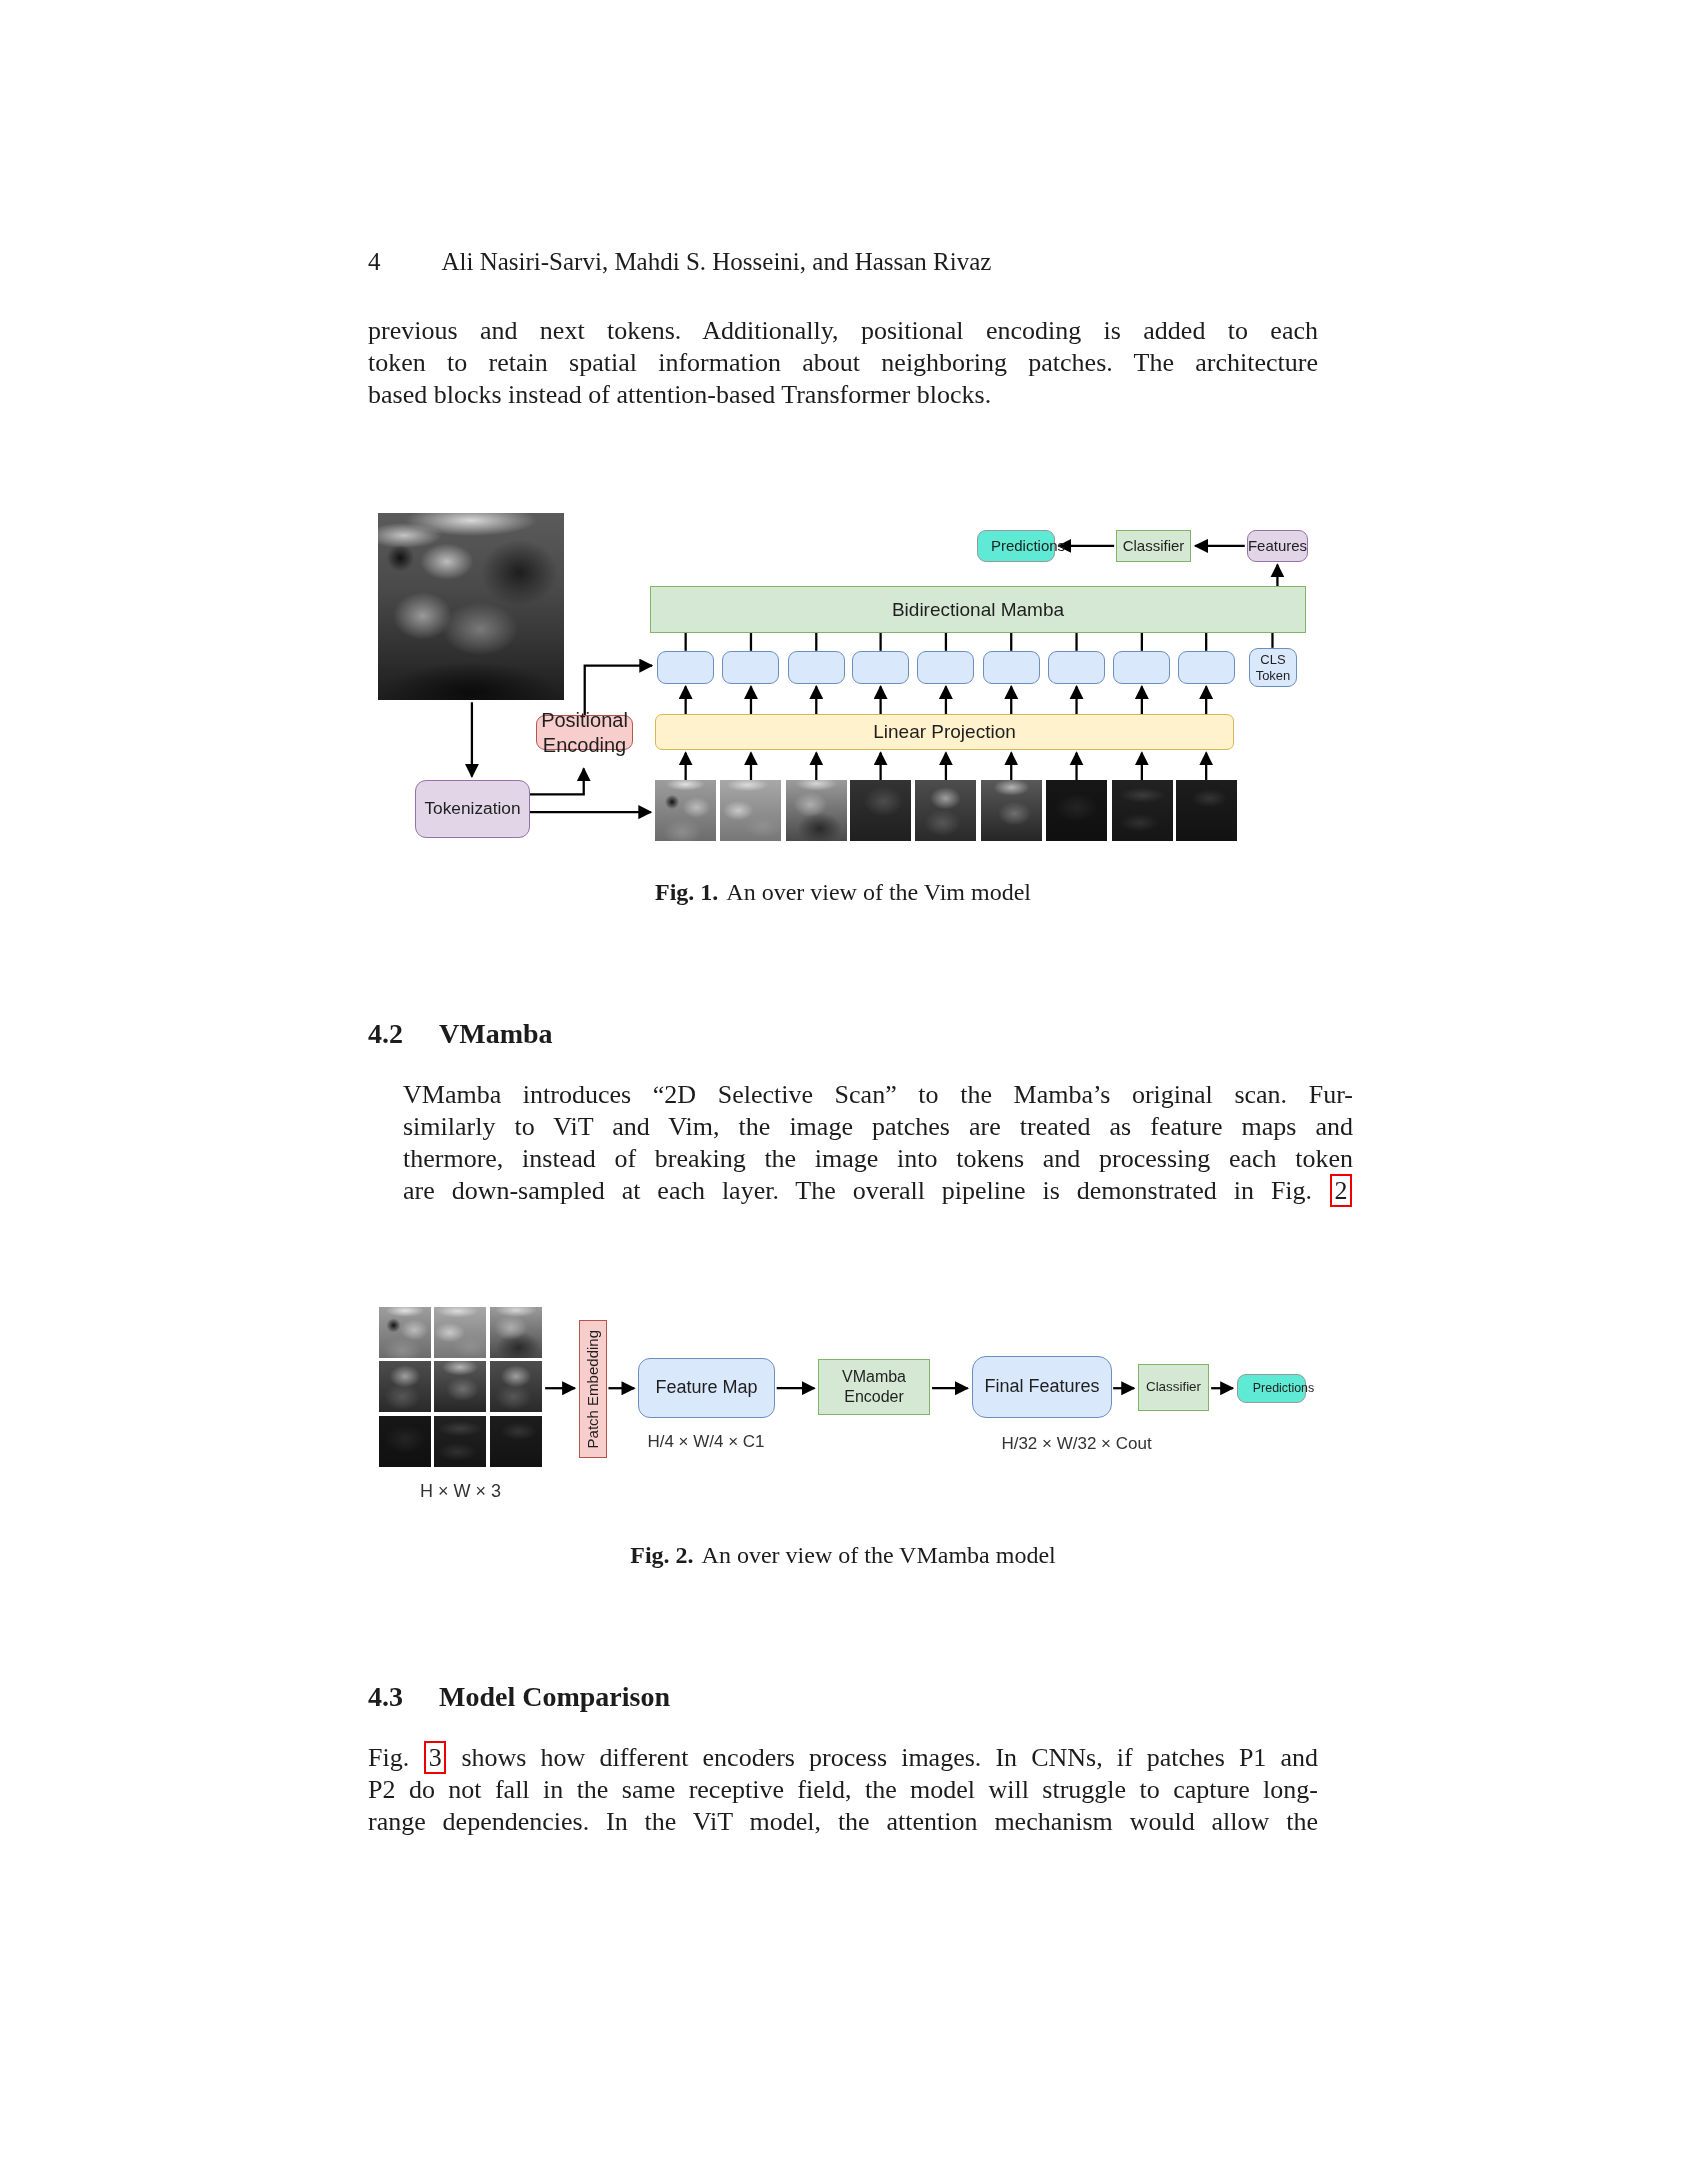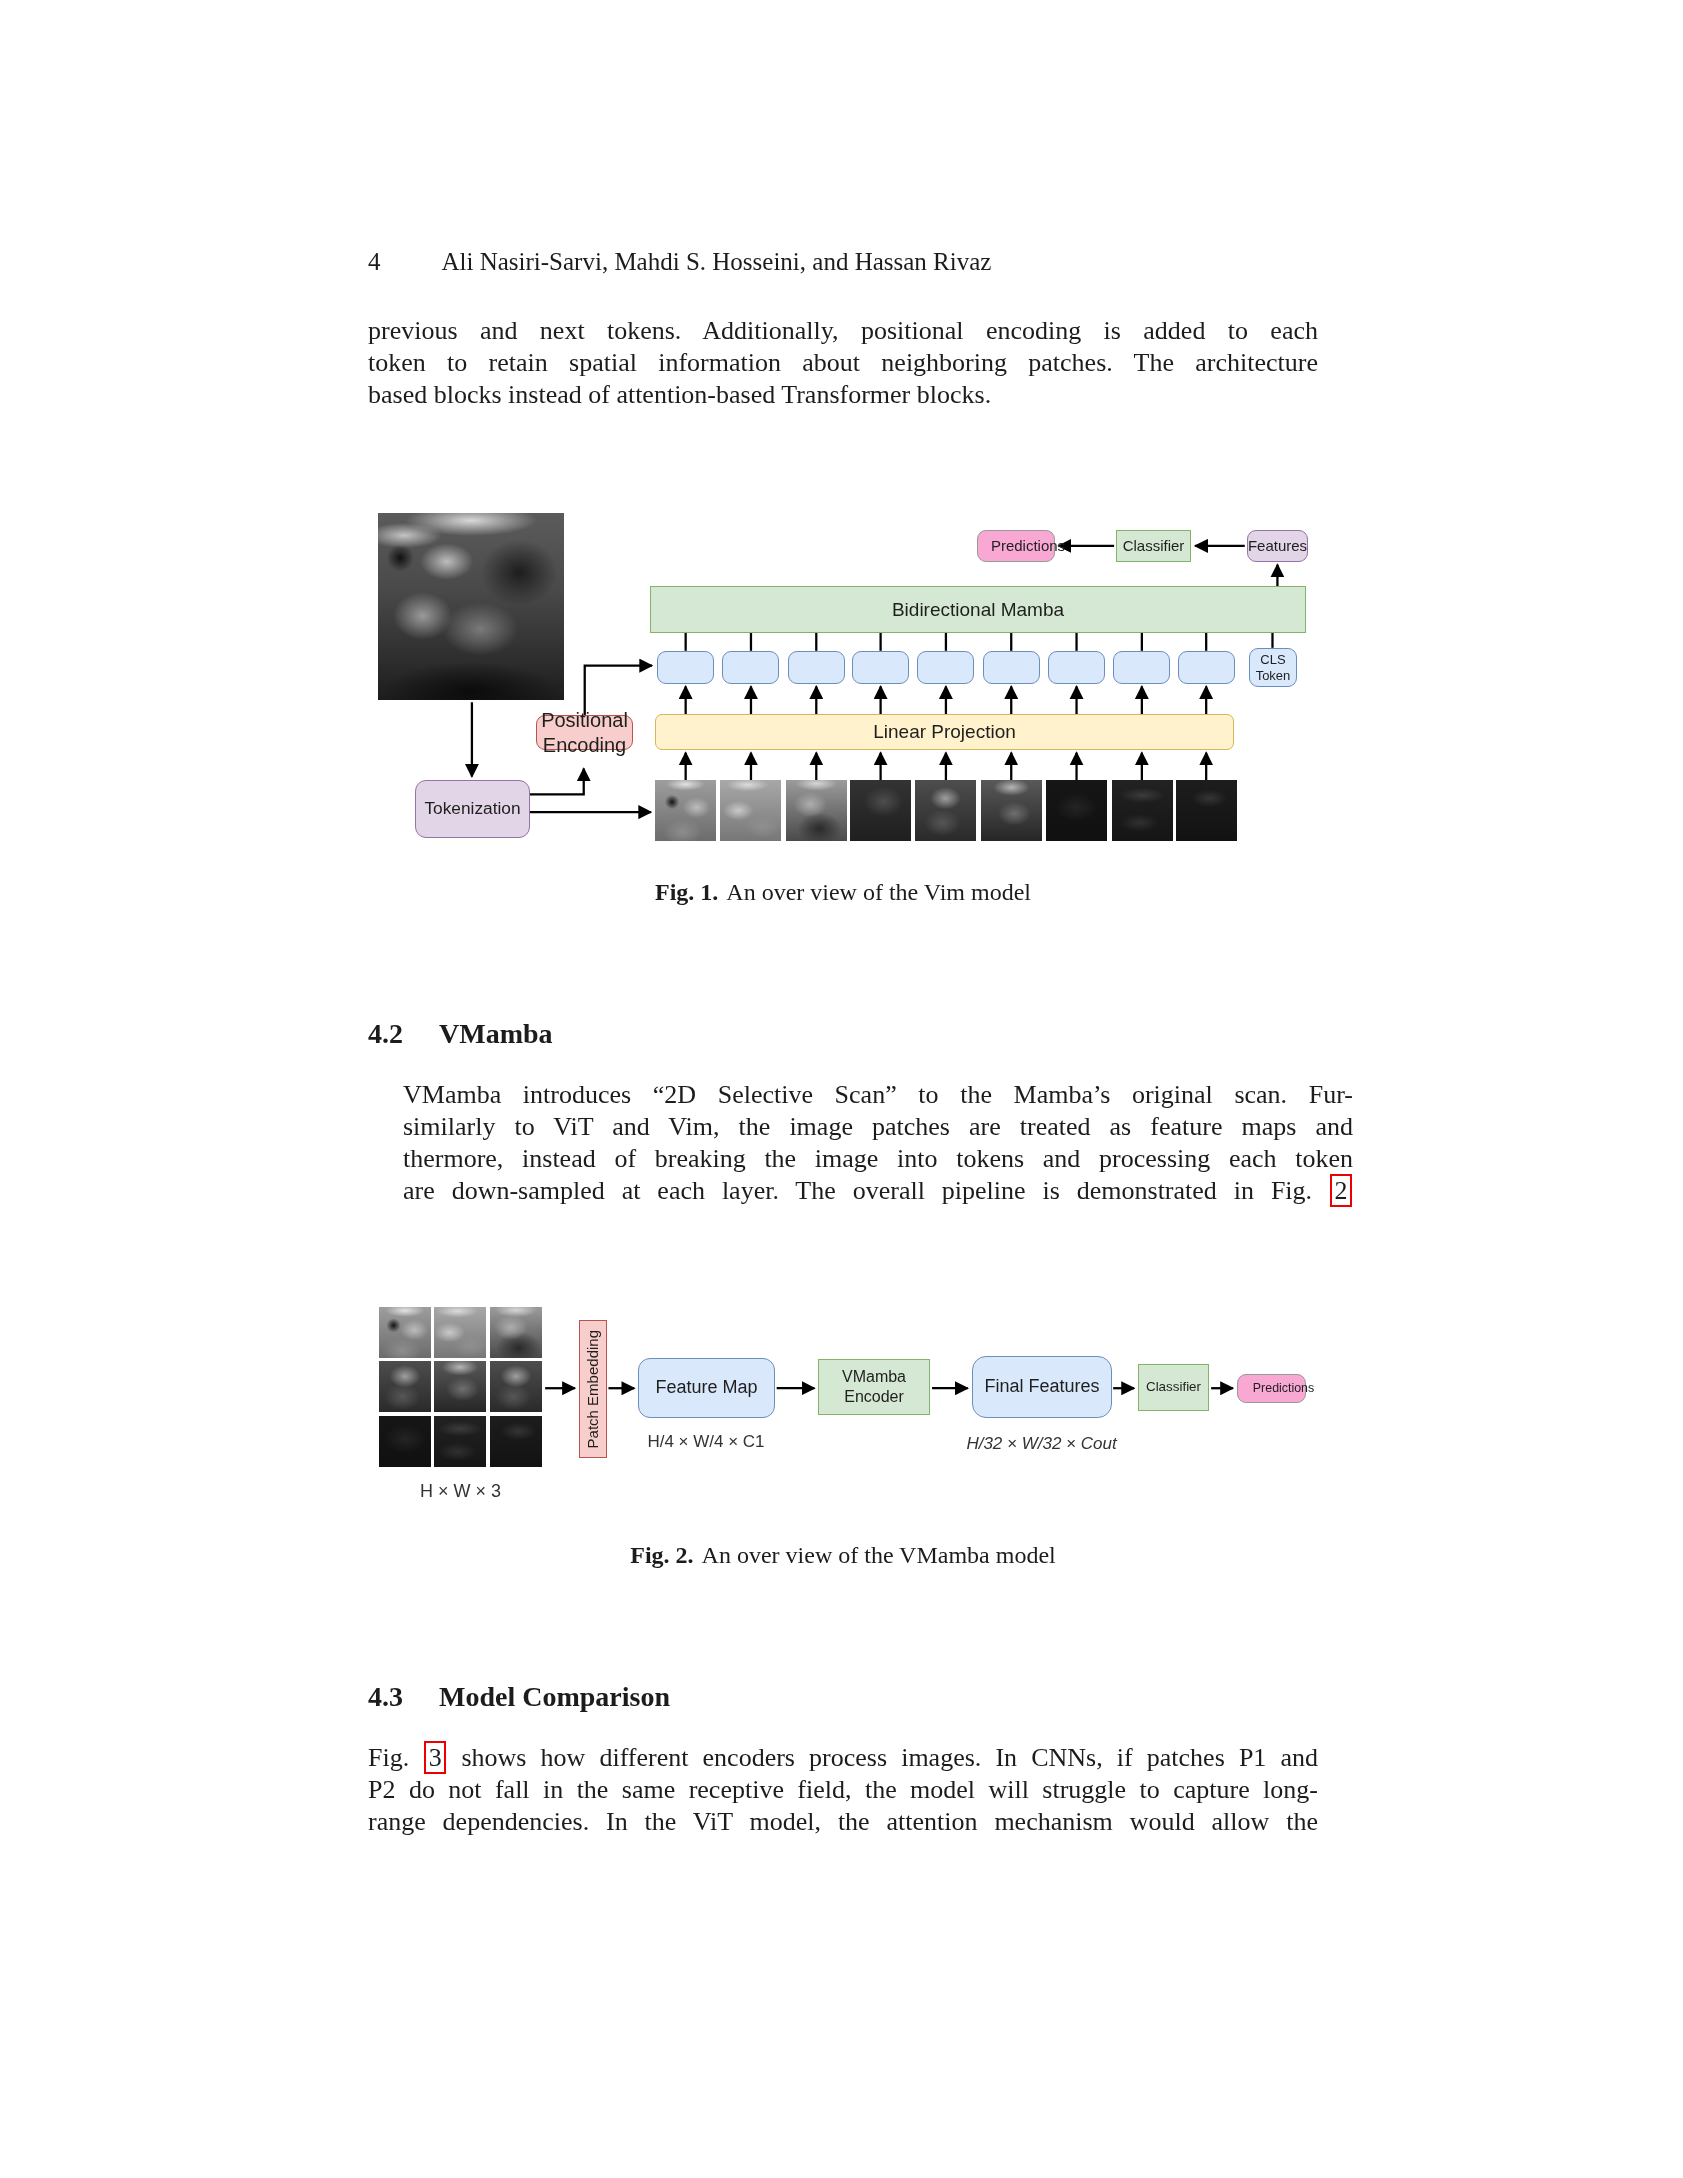--- a/index.html
+++ b/index.html
@@ -16,21 +16,21 @@
 
   
   .dbox{position:absolute;box-sizing:border-box;display:flex;flex-direction:column;
         align-items:center;justify-content:center;text-align:center;
         font-family:"Liberation Sans",sans-serif;color:#1f1f1f;border:1.6px solid #666;line-height:1.22;}
   .c-green{background:#D5E8D4;border-color:#82B366;}
   .c-blue{background:#DAE8FC;border-color:#6C8EBF;}
   .c-yellow{background:#FFF2CC;border-color:#D6B656;}
   .c-pink{background:#F8CECC;border-color:#B85450;}
   .c-purple{background:#E1D5E7;border-color:#9673A6;}
-  .c-gray{background:#f9a8d4;border-color:#999999;padding-left:24px;}
+  .c-gray{background:#5eead4;border-color:#999999;padding-left:24px;}
   .rounded{border-radius:9px;}
   .dimlabel{position:absolute;font-family:"Liberation Sans",sans-serif;font-size:17px;color:#333;text-align:center;}
 
   
   .us{position:absolute;background-color:#3a3a3a;}
   .us-big{background:
     radial-gradient(ellipse 94px 22px at 50% 4%, #d9d9d9 0%, rgba(217,217,217,0) 70%),
     radial-gradient(ellipse 54px 18px at 14% 12%, #c4c4c4 0%, rgba(196,196,196,0) 70%),
     radial-gradient(circle 17px at 12% 24%, #101010 0%, rgba(16,16,16,0) 80%),
     radial-gradient(ellipse 38px 26px at 37% 26%, #bdbdbd 0%, rgba(189,189,189,0) 70%),
@@ -260,21 +260,21 @@
     <div class="dimlabel" style="left:250px;top:127px;width:176px;">H/4 × W/4 × C1</div>
 
     <div class="dbox c-green" style="left:450px;top:54px;width:112px;height:56px;font-size:16px;">
       <span>VMamba</span>
       <span>Encoder</span>
     </div>
 
     <div class="dbox c-blue" style="left:604px;top:51px;width:140px;height:62px;font-size:18px;border-radius:14px;">
         <span>Final Features</span>
       </div>
-    <div class="dimlabel" style="left:582px;top:129px;width:183px;font-style:italic;">H/32 × W/32 × Cout</div>
+    <div class="dimlabel" style="left:617px;top:129px;width:183px;">H/32 × W/32 × Cout</div>
 
     <div class="dbox c-green" style="left:770px;top:59px;width:71px;height:47px;font-size:13.4px;">
         <span>Classifier</span>
       </div>
 
     <div class="dbox c-gray rounded" style="left:869px;top:69px;width:69px;height:29px;font-size:12.4px;">
         <span>Predictions</span>
       </div>
   </div>
 

